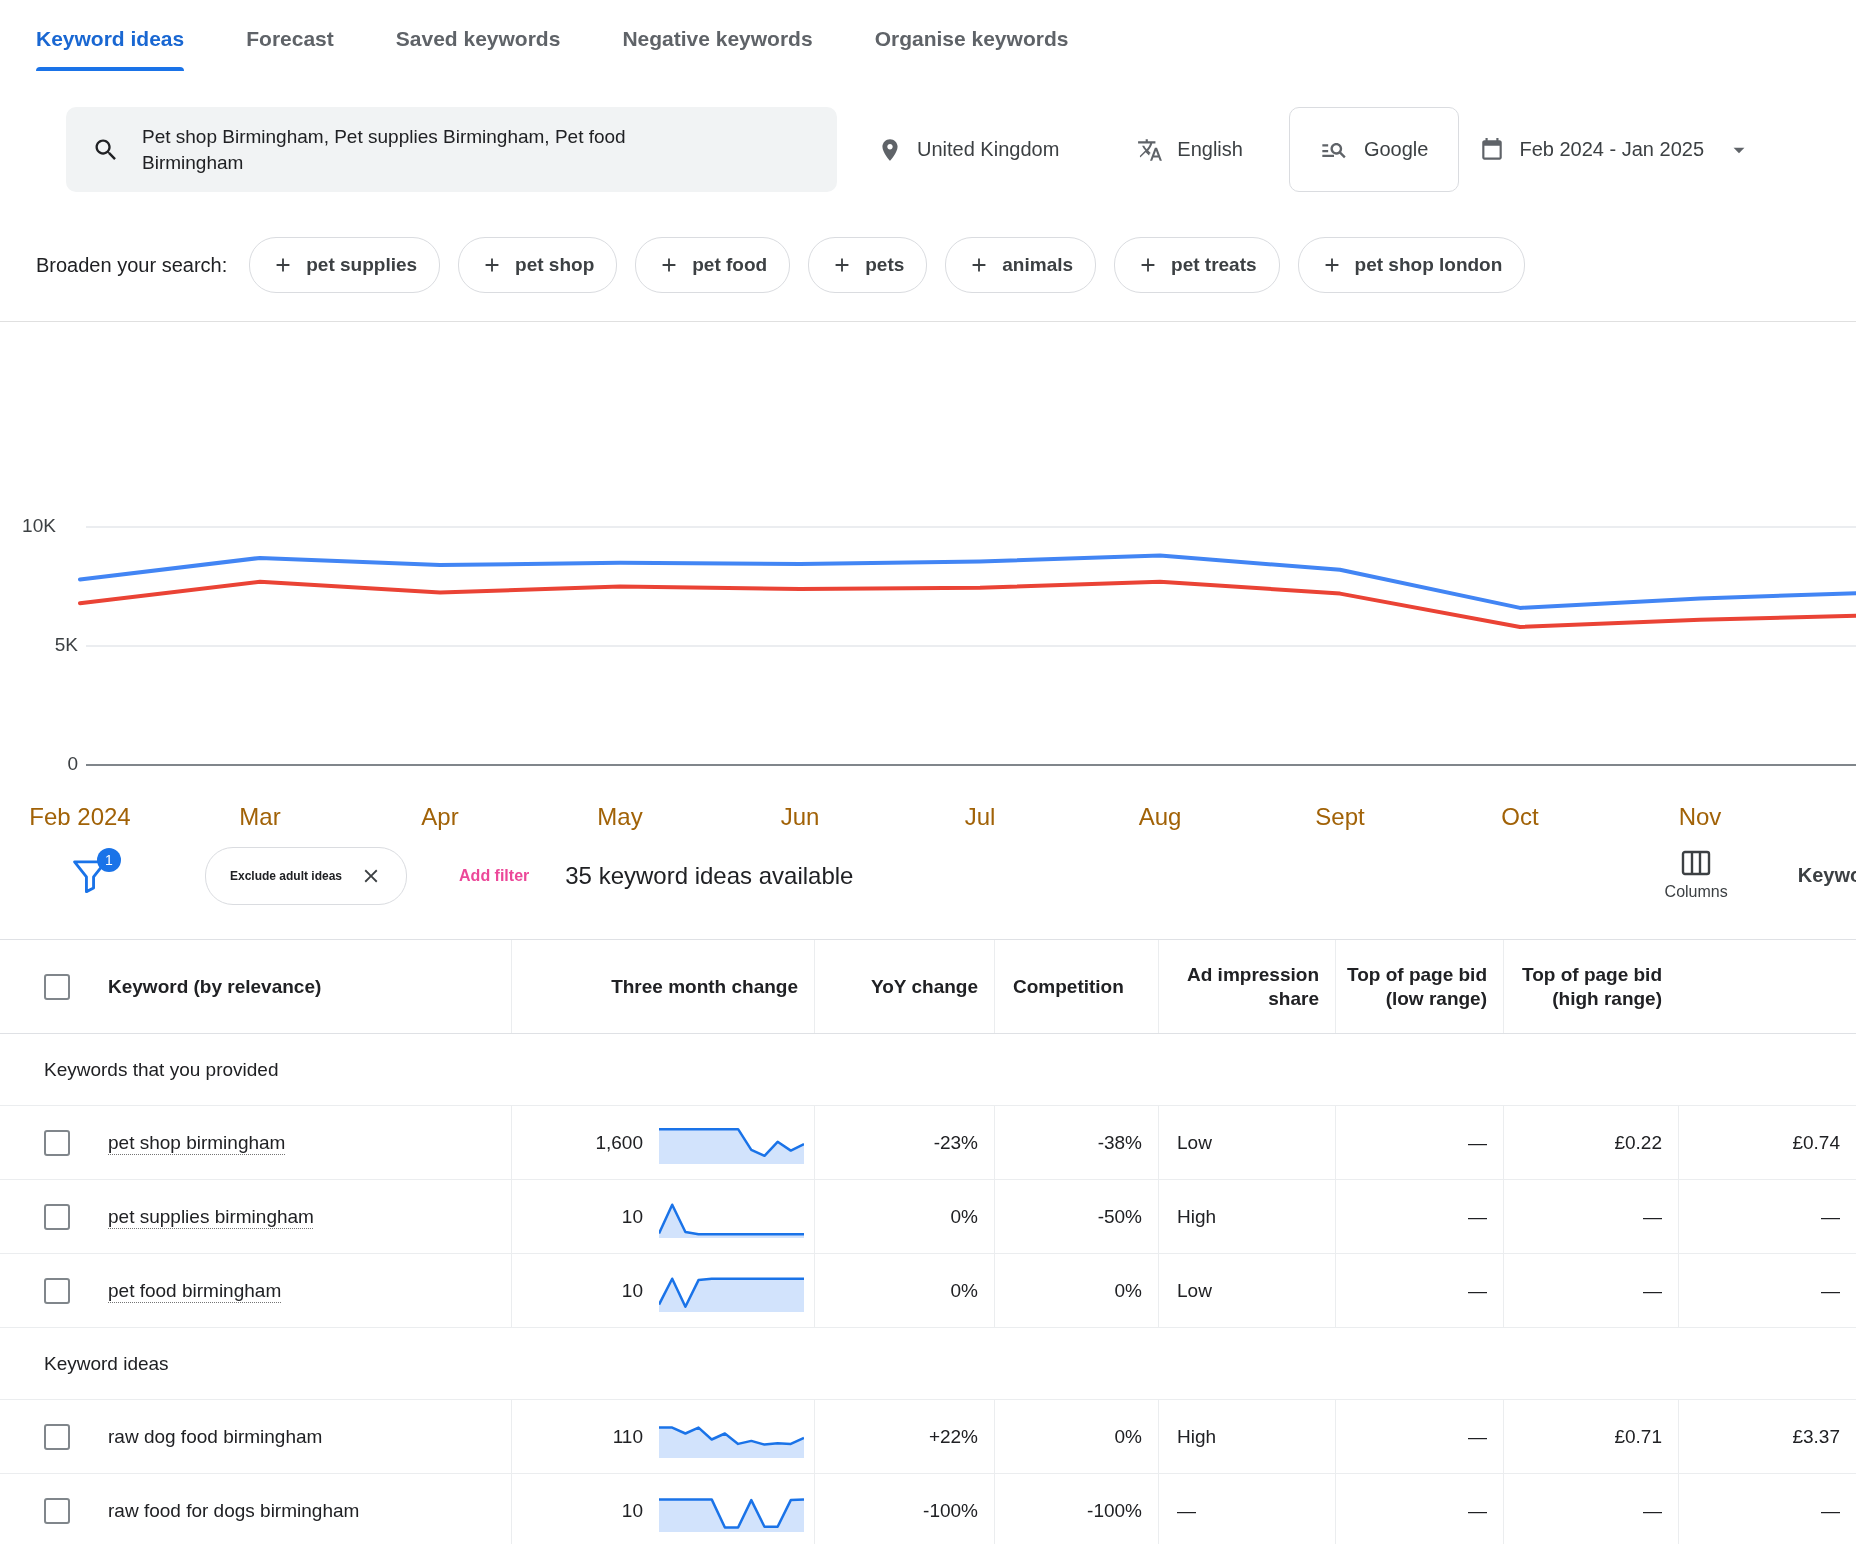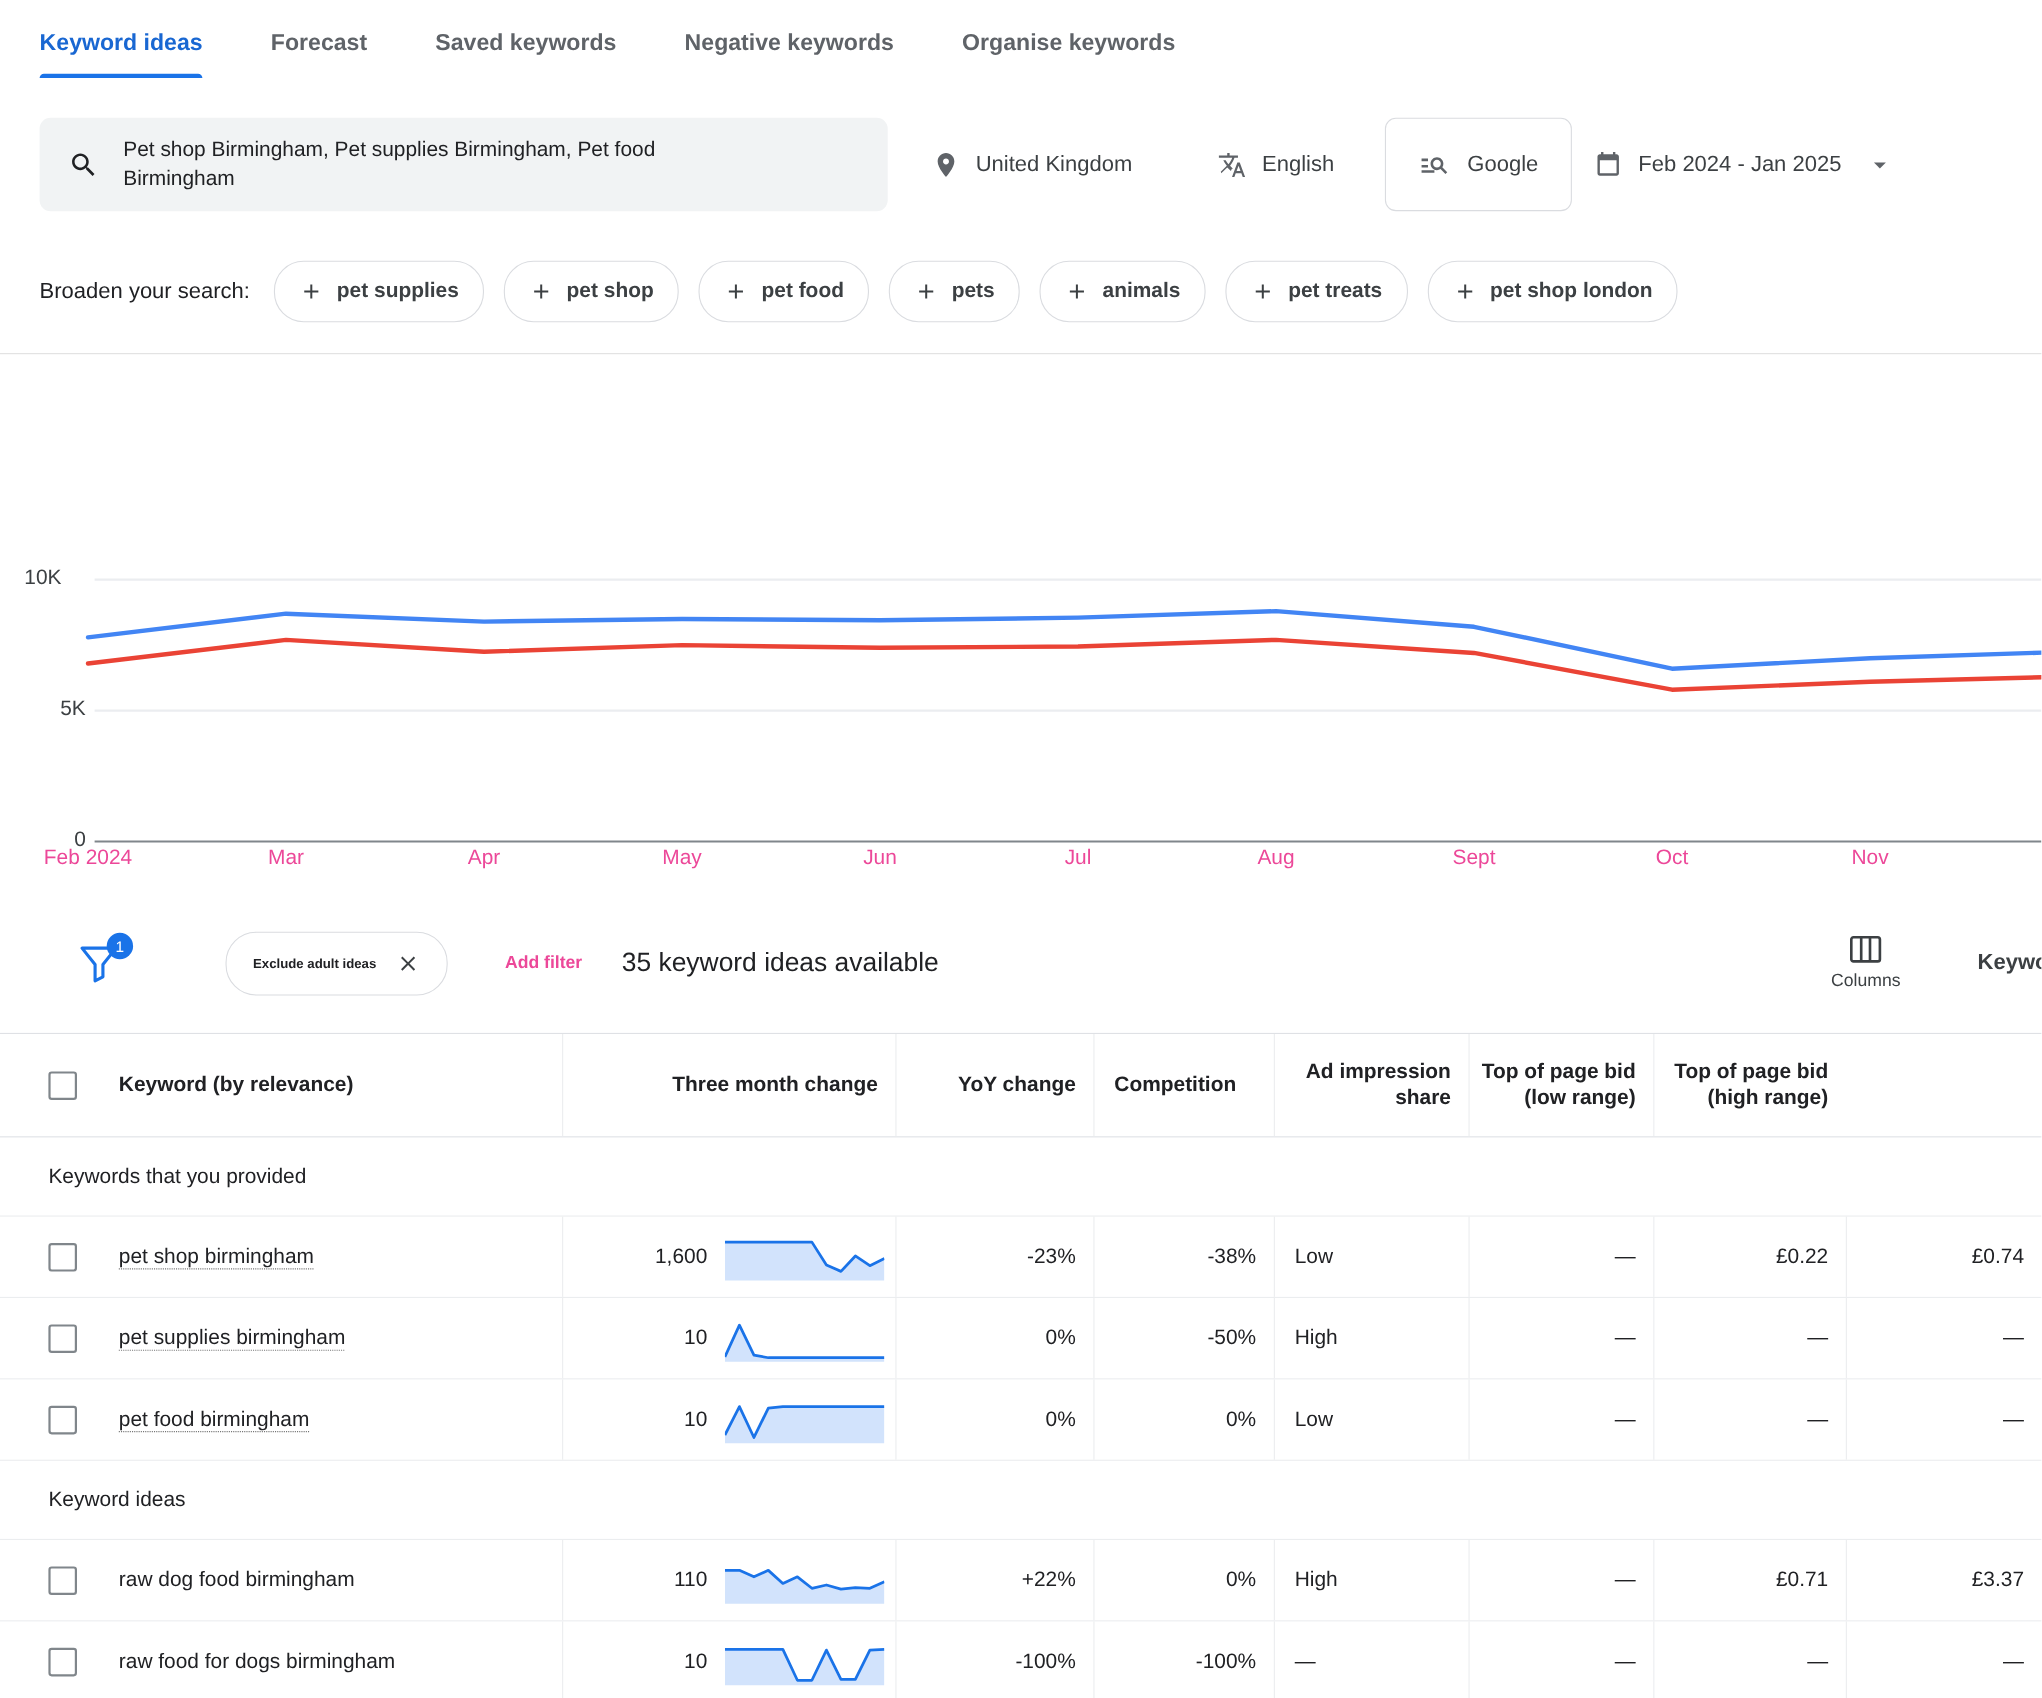--- a/index.html
+++ b/index.html
@@ -7,37 +7,37 @@
     width:1856px;height:1544px;overflow:hidden;background:#fff;
     font-family:"Liberation Sans","DejaVu Sans",sans-serif;color:#202124;
   }
   
   .tabbar{display:flex;gap:62px;padding:0 36px;height:78px;align-items:stretch;}
   .tab{font-size:21px;font-weight:600;color:#5f6368;display:flex;align-items:center;position:relative;cursor:pointer;white-space:nowrap;}
   .tab.active{color:#1967d2;}
   .tab.active::after{content:'';position:absolute;left:0;right:0;bottom:7px;height:4px;background:#1a73e8;border-radius:4px 4px 0 0;}
   
   .controls{display:flex;align-items:center;padding:29px 36px 0;}
-  .search-box{width:771px;min-height:85px;background:#f1f3f4;border-radius:10px;display:flex;align-items:center;gap:22px;padding:0 26px;box-sizing:border-box;}
+  .search-box{width:771px;min-height:85px;background:#f1f3f4;border-radius:10px;display:flex;align-items:center;gap:22px;padding:0 26px;box-sizing:border-box;margin-left:30px;}
   .qtext{font-size:19px;line-height:26px;color:#202124;max-width:500px;}
   .ctrl{display:flex;align-items:center;gap:14px;font-size:20px;color:#3c4043;cursor:pointer;}
   .loc{margin-left:40px;}
   .lang{margin-left:78px;}
   .google-box{margin-left:46px;border:1px solid #dadce0;border-radius:10px;height:83px;display:flex;align-items:center;gap:16px;padding:0 30px;font-size:20px;color:#3c4043;cursor:pointer;}
   .date{margin-left:20px;}
   
   .broaden{display:flex;align-items:center;column-gap:22px;padding:0 36px 28px;margin-top:45px;border-bottom:1px solid #e0e0e0;}
   .blabel{font-size:20px;color:#202124;white-space:nowrap;}
   .chips{display:flex;column-gap:18px;}
   .bchip{display:flex;align-items:center;gap:12px;height:54px;padding:0 22px;border:1px solid #dadce0;border-radius:27px;font-size:19px;font-weight:600;color:#3c4043;white-space:nowrap;cursor:pointer;background:#fff;}
   
   .chart-section{position:relative;height:490px;}
   .trend{position:absolute;left:0;top:0;}
   .ylab{position:absolute;left:0;width:78px;text-align:right;font-size:19px;color:#3c4043;}
-  .xlab{position:absolute;top:447px;transform:translateX(-50%);font-size:19px;color:#ec4899;white-space:nowrap;}
+  .xlab{position:absolute;top:481px;transform:translateX(-50%);font-size:24px;color:#a16207;white-space:nowrap;}
   
   .toolbar{height:127px;display:flex;align-items:center;padding-left:36px;overflow:hidden;}
   .filter-btn{position:relative;width:40px;height:40px;margin-left:35px;cursor:pointer;flex:none;}
   .badge{position:absolute;top:-8px;right:-10px;width:24px;height:24px;border-radius:50%;background:#1a73e8;color:#fff;font-size:14px;display:flex;align-items:center;justify-content:center;}
   .exclude-chip{margin-left:94px;height:56px;border:1px solid #dadce0;border-radius:28px;display:flex;align-items:center;gap:18px;padding:0 24px;font-size:12px;font-weight:600;color:#202124;white-space:nowrap;cursor:pointer;}
   .add-filter{margin-left:52px;font-size:16px;font-weight:700;color:#ec4899;white-space:nowrap;cursor:pointer;}
   .count{margin-left:36px;font-size:24px;color:#202124;white-space:nowrap;}
   .columns{margin-left:auto;display:flex;flex-direction:column;align-items:center;gap:7px;cursor:pointer;flex:none;}
   .columns span{font-size:16px;color:#3c4043;}
   .view-label{margin-left:70px;margin-right:-14px;font-size:20px;font-weight:600;color:#3c4043;white-space:nowrap;flex:none;}

